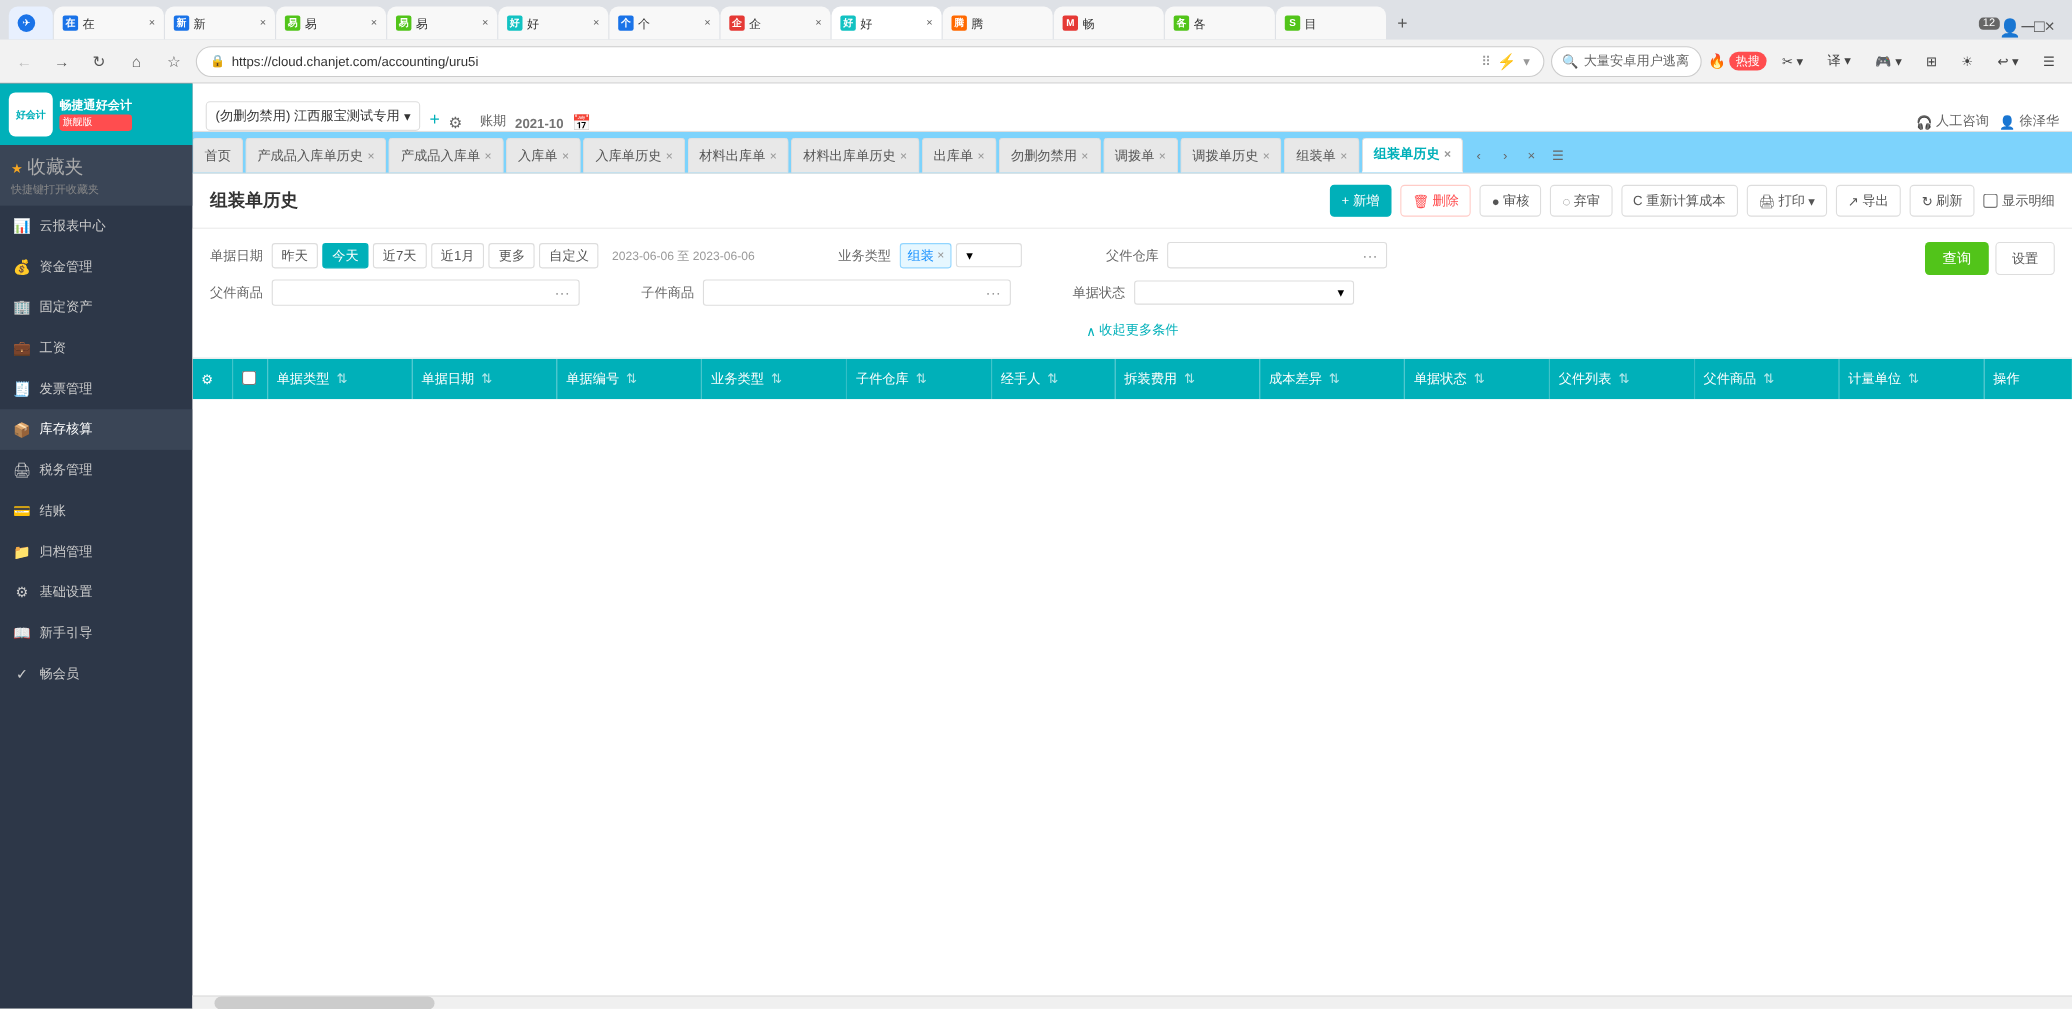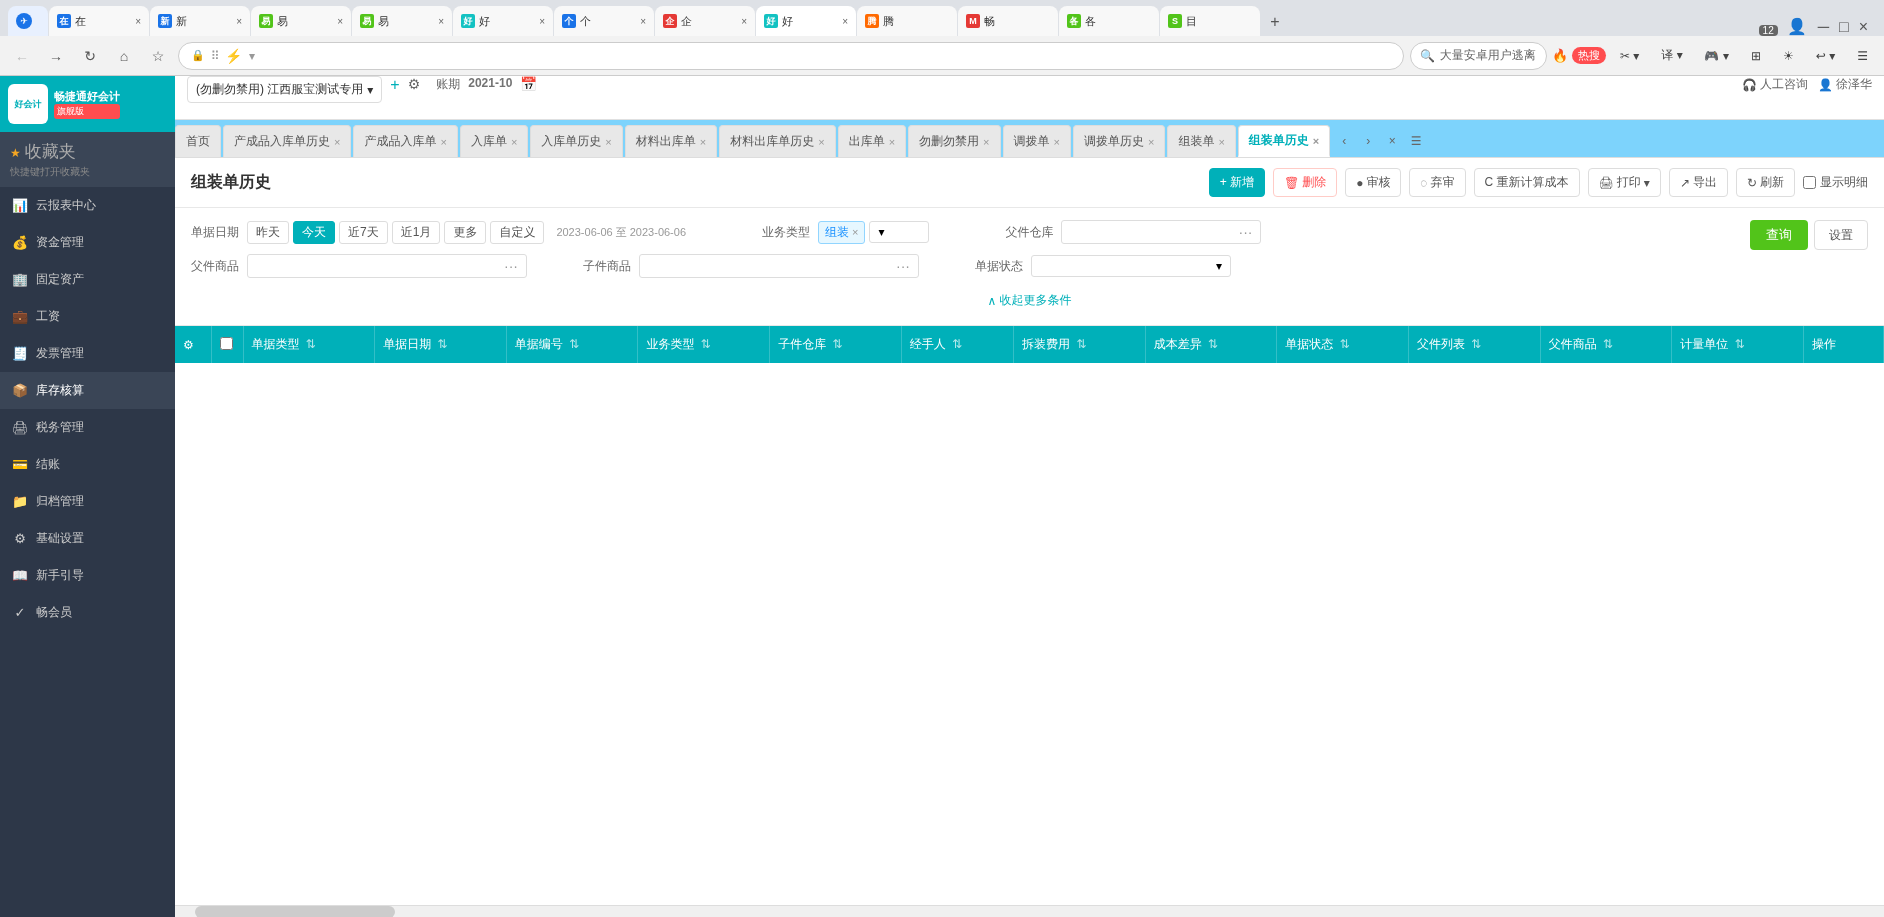--- a/index.html
+++ b/index.html
@@ -41,21 +41,21 @@
     .sidebar-fav-sub { color: #888; font-size: 10px; cursor: pointer; }
 
     .sidebar-nav { flex: 1; overflow-y: auto; }
     .nav-item { display: flex; align-items: center; gap: 8px; padding: 10px 12px; color: #ccc; cursor: pointer; font-size: 12px; }
     .nav-item .nav-icon { width: 16px; height: 16px; display: flex; align-items: center; justify-content: center; font-size: 13px; flex-shrink: 0; }
 
     
     .main-content { flex: 1; display: flex; flex-direction: column; overflow: hidden; }
 
     
-    .top-bar { height: 44px; background: #fff; display: flex; align-items: flex-start; padding: 0 12px; border-bottom: 1px solid #e0e0e0; gap: 8px; }
+    .top-bar { height: 44px; background: #fff; display: flex; align-items: flex-end; padding: 0 12px; border-bottom: 1px solid #e0e0e0; gap: 8px; }
     .company-select { display: flex; align-items: center; gap: 4px; border: 1px solid #ddd; border-radius: 4px; padding: 4px 8px; cursor: pointer; font-size: 12px; color: #333; background: #fff; }
     .period-label { color: #666; font-size: 12px; margin-left: 8px; }
     .period-value { color: #737373; font-size: 12px; font-weight: bold; }
     .top-bar-right { margin-left: auto; display: flex; align-items: center; gap: 10px; }
     .top-bar-btn { color: #666; font-size: 12px; cursor: pointer; display: flex; align-items: center; gap: 3px; }
 
     
     .tab-bar { height: 38px; background: #7dd3fc; display: flex; align-items: flex-end; padding: 0 0; border-bottom: 1px solid #ddd; overflow-x: auto; white-space: nowrap; }
     .page-tab { display: inline-flex; align-items: center; padding: 0 10px; height: 32px; background: #e8e8e8; border: 1px solid #ddd; border-bottom: none; border-radius: 4px 4px 0 0; cursor: pointer; font-size: 12px; color: #555; gap: 4px; margin-right: 2px; }
     .page-tab.active { background: #fff; color: #00b0b9; border-bottom: 2px solid #fff; font-weight: bold; }
@@ -191,37 +191,38 @@
         </div>
       <span class="tab-text">各</span>
     </div>
     <div class="browser-tab">
       <div class="tab-icon" style="background:#52c41a;display:flex;align-items:center;justify-content:center;">
           <span style="color:#fff;font-size:9px;font-weight:bold;">S</span>
         </div>
       <span class="tab-text">目</span>
     </div>
     <div class="new-tab-btn">+</div>
-    <div style="margin-left:auto;display:flex;align-items:flex-end;gap:10px;padding:0 8px;">
+    <div style="margin-left:auto;display:flex;align-items:flex-start;gap:0;padding:0 8px;">
       <div class="browser-tab-count">12</div>
       <div style="font-size:16px;color:#555;cursor:pointer;">👤</div>
       <div style="font-size:16px;color:#555;cursor:pointer;">─</div>
       <div style="font-size:16px;color:#555;cursor:pointer;">□</div>
       <div style="font-size:16px;color:#555;cursor:pointer;">×</div>
     </div>
   </div>
 
   <div class="browser-toolbar">
     <div class="nav-btn disabled">←</div>
     <div class="nav-btn">→</div>
     <div class="nav-btn">↻</div>
     <div class="nav-btn">⌂</div>
     <div class="nav-btn">☆</div>
     <div class="url-bar">
       <span class="lock-icon">🔒</span>
+      <span class="url-text">https://cloud.chanjet.com/accounting/uru5i</span>
       <span style="color:#999;font-size:12px;">⠿</span>
       <span style="color:#f5a623;font-size:14px;">⚡</span>
       <span style="color:#999;font-size:12px;">▾</span>
     </div>
     <div class="search-bar">
       <span>🔍</span>
       <span>大量安卓用户逃离</span>
     </div>
     <div style="display:flex;align-items:center;gap:3px;">
       <span style="color:#ff4d4f;font-size:13px;">🔥</span>

